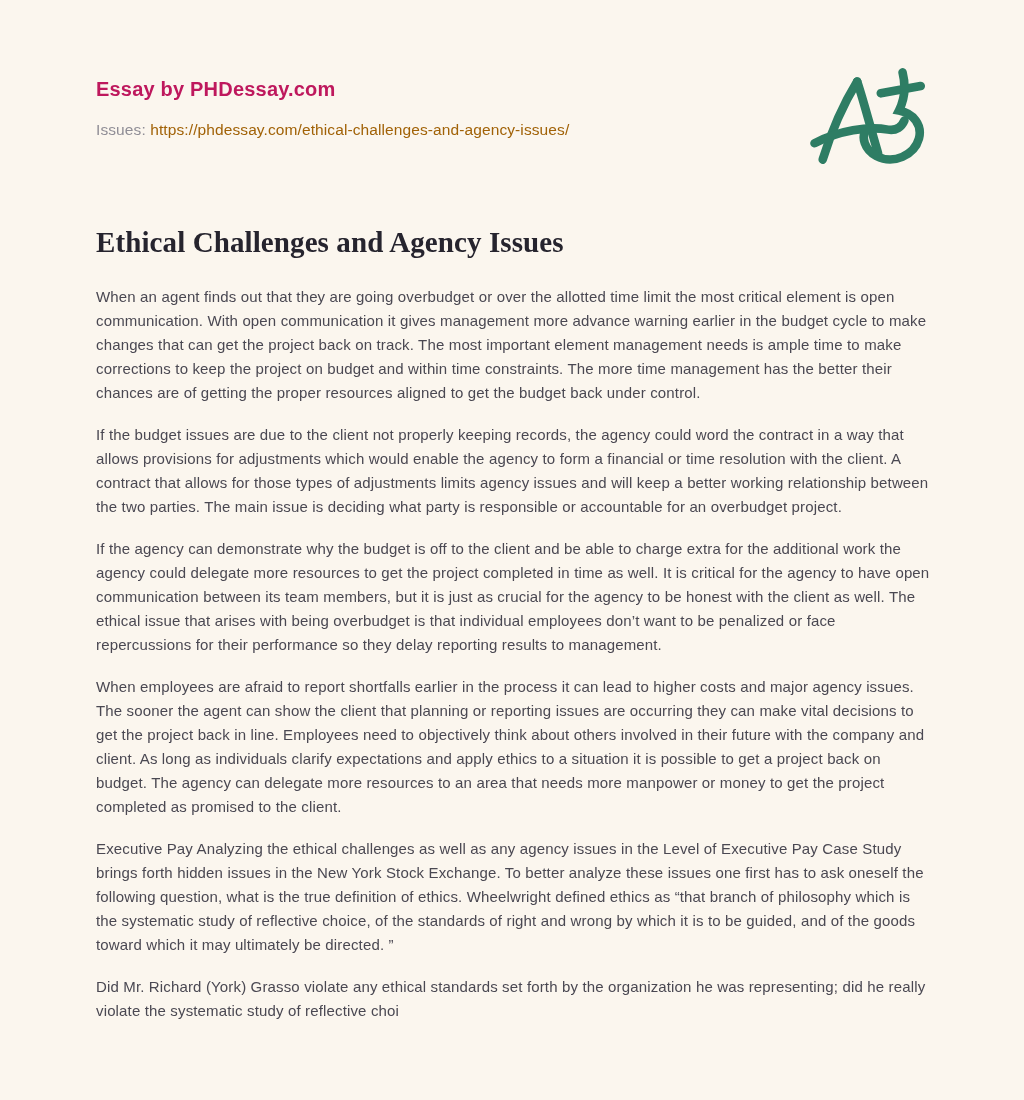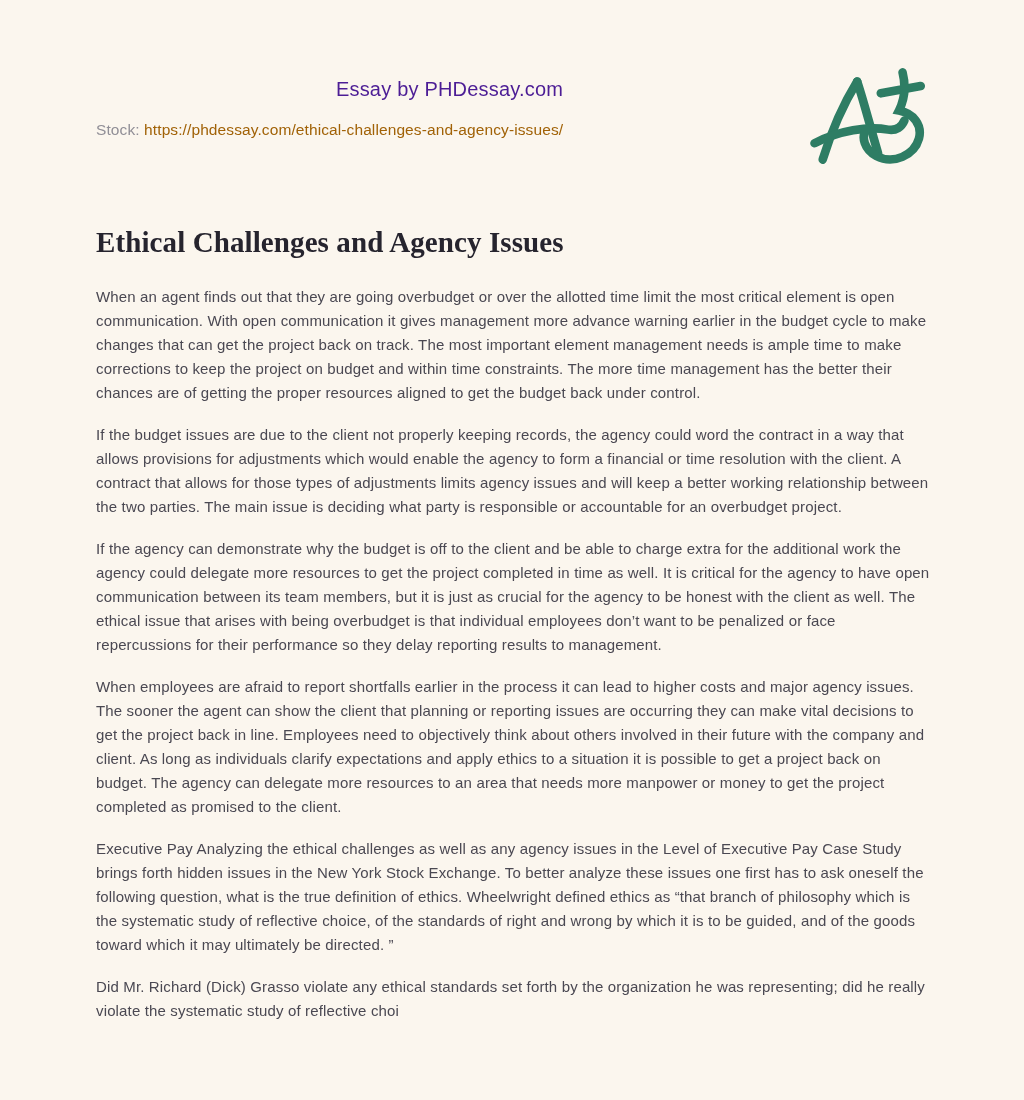--- a/index.html
+++ b/index.html
@@ -17,24 +17,23 @@
     background: #FBF6EE;
   }
   .header {
     display: flex;
     justify-content: space-between;
     align-items: flex-start;
   }
   .header-left { padding-top: 4px; }
   .site-title {
     font-size: 20px;
-    font-weight: 400;
-    color: #4c1d95;
+    font-weight: 700;
+    color: #be185d;
     letter-spacing: 0.2px;
-    text-align: right;
   }
   .source-line {
     margin-top: 20px;
     font-size: 15.5px;
     letter-spacing: 0.1px;
   }
   .source-label { color: #908E96; }
   .source-link {
     color: #a16207;
     text-decoration: none;
@@ -67,21 +66,21 @@
   }
 </style>
 </head>
 <body>
 
 <div class="page">
   <div class="header">
     <div class="header-left">
       <div class="site-title">Essay by PHDessay.com</div>
       <div class="source-line">
-        <span class="source-label">Stock:</span>
+        <span class="source-label">Issues:</span>
         <a class="source-link" href="#">https://phdessay.com/ethical-challenges-and-agency-issues/</a>
       </div>
     </div>
     <svg class="logo" viewBox="0 0 130 115" fill="none" stroke="#2E7D64" stroke-width="9.5" stroke-linecap="round">
 
       <path d="M14 100 C 22 74 36 40 52 14"></path>
 
       <path d="M52 14 C 60 38 68 70 75 93"></path>
 
       <path d="M5 82 C 32 68 64 63 86 67 C 95 68.5 101 64 104 57"></path>
@@ -93,15 +92,15 @@
   </div>
 
   <h1 class="article-title">Ethical Challenges and Agency Issues</h1>
 
   <div class="essay-body">
       <p>When an agent finds out that they are going overbudget or over the allotted time limit the most critical element is open communication. With open communication it gives management more advance warning earlier in the budget cycle to make changes that can get the project back on track. The most important element management needs is ample time to make corrections to keep the project on budget and within time constraints. The more time management has the better their chances are of getting the proper resources aligned to get the budget back under control.</p>
       <p>If the budget issues are due to the client not properly keeping records, the agency could word the contract in a way that allows provisions for adjustments which would enable the agency to form a financial or time resolution with the client. A contract that allows for those types of adjustments limits agency issues and will keep a better working relationship between the two parties. The main issue is deciding what party is responsible or accountable for an overbudget project.</p>
       <p>If the agency can demonstrate why the budget is off to the client and be able to charge extra for the additional work the agency could delegate more resources to get the project completed in time as well. It is critical for the agency to have open communication between its team members, but it is just as crucial for the agency to be honest with the client as well. The ethical issue that arises with being overbudget is that individual employees don’t want to be penalized or face repercussions for their performance so they delay reporting results to management.</p>
       <p>When employees are afraid to report shortfalls earlier in the process it can lead to higher costs and major agency issues. The sooner the agent can show the client that planning or reporting issues are occurring they can make vital decisions to get the project back in line. Employees need to objectively think about others involved in their future with the company and client. As long as individuals clarify expectations and apply ethics to a situation it is possible to get a project back on budget. The agency can delegate more resources to an area that needs more manpower or money to get the project completed as promised to the client.</p>
       <p>Executive Pay Analyzing the ethical challenges as well as any agency issues in the Level of Executive Pay Case Study brings forth hidden issues in the New York Stock Exchange. To better analyze these issues one first has to ask oneself the following question, what is the true definition of ethics. Wheelwright defined ethics as “that branch of philosophy which is the systematic study of reflective choice, of the standards of right and wrong by which it is to be guided, and of the goods toward which it may ultimately be directed. ”</p>
-      <p>Did Mr. Richard (Dick) Grasso violate any ethical standards set forth by the organization he was representing; did he really violate the systematic study of reflective choi</p>
+      <p>Did Mr. Richard (York) Grasso violate any ethical standards set forth by the organization he was representing; did he really violate the systematic study of reflective choi</p>
     </div>
 </div>
 
 </body></html>

